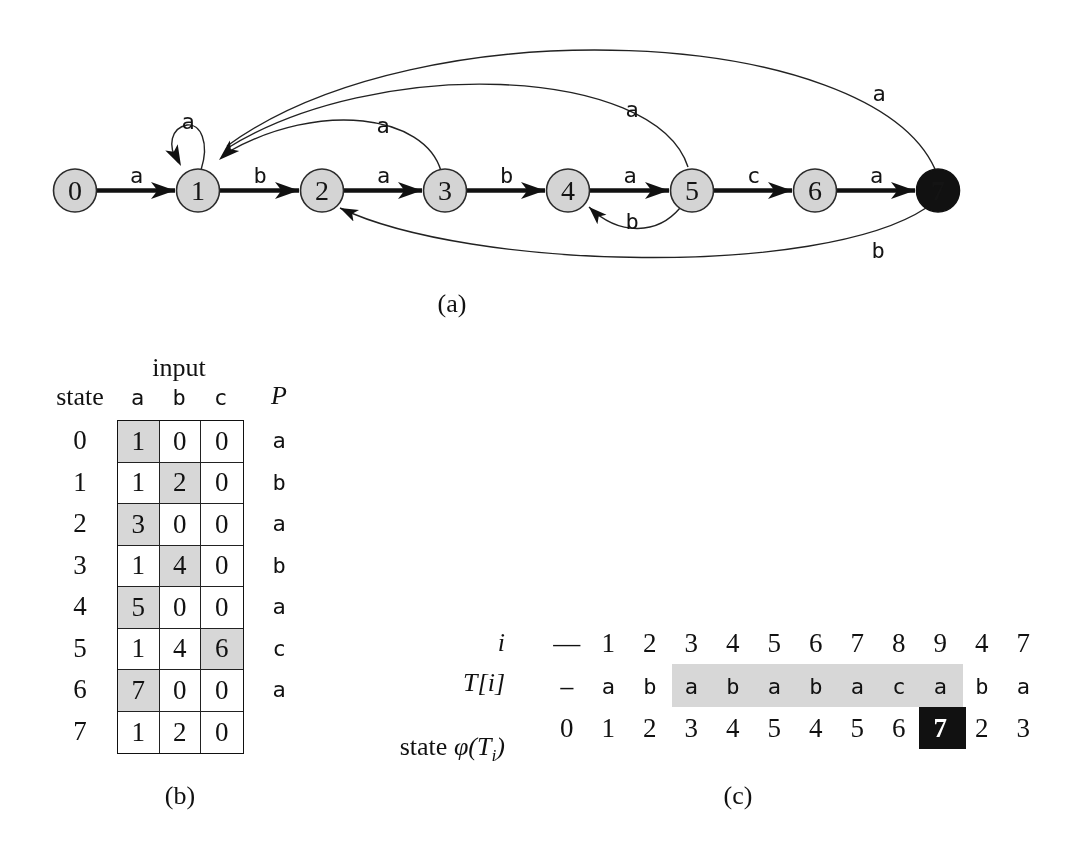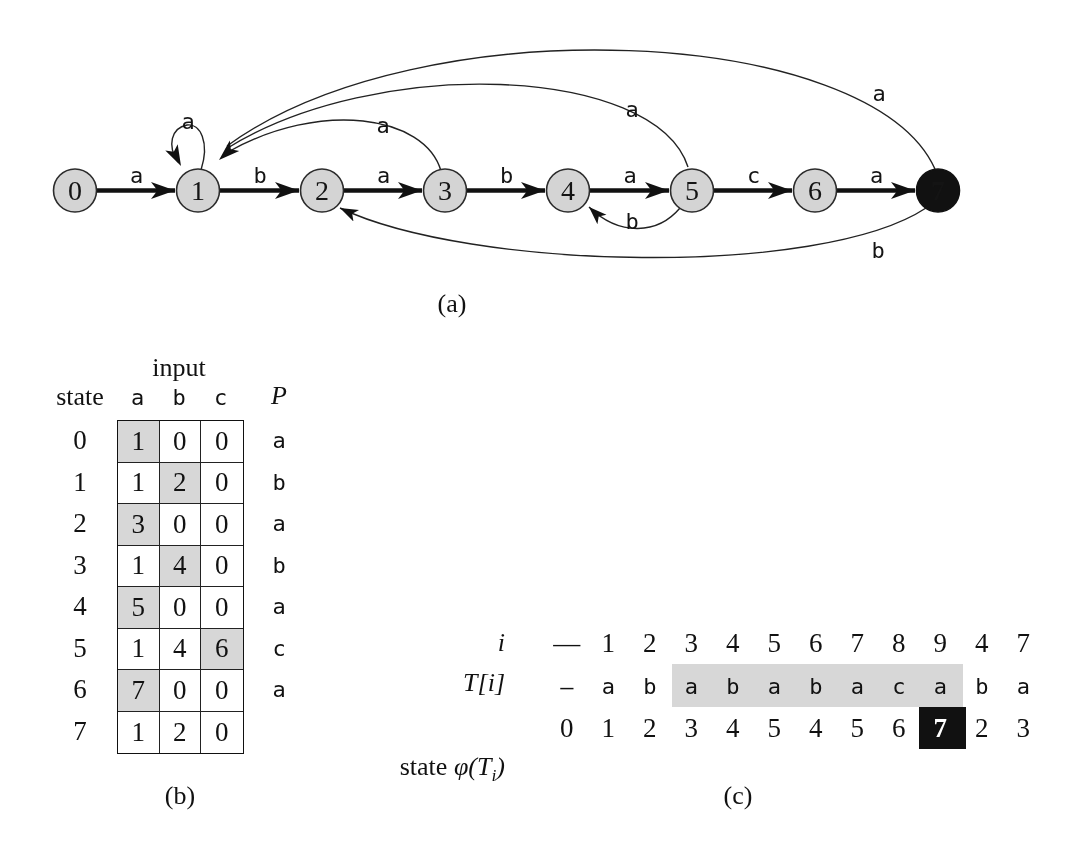--- a/index.html
+++ b/index.html
@@ -156,21 +156,21 @@
     <div></div>
   </div>
 
   <div class="abs ctr serif" style="left:180px;top:796px">(b)</div>
 
   <div id="band" class="abs"></div>
   <div id="blackbox" class="abs"></div>
 
   <div class="abs c-label serif ital" style="top:628px">i</div>
   <div class="abs c-label serif ital" style="top:668px">T[i]</div>
-  <div class="abs c-label serif" style="top:752px"><span>state </span><span class="ital">φ(T</span><sub class="ital">i</sub><span class="ital">)</span></div>
+  <div class="abs c-label serif" style="top:732px"><span>state </span><span class="ital">φ(T</span><sub class="ital">i</sub><span class="ital">)</span></div>
 
   <div class="abs trace-row num" style="top:628px">
     <div class="trace-cell">—</div>
     <div class="trace-cell">1</div>
     <div class="trace-cell">2</div>
     <div class="trace-cell">3</div>
     <div class="trace-cell">4</div>
     <div class="trace-cell">5</div>
     <div class="trace-cell">6</div>
     <div class="trace-cell">7</div>

